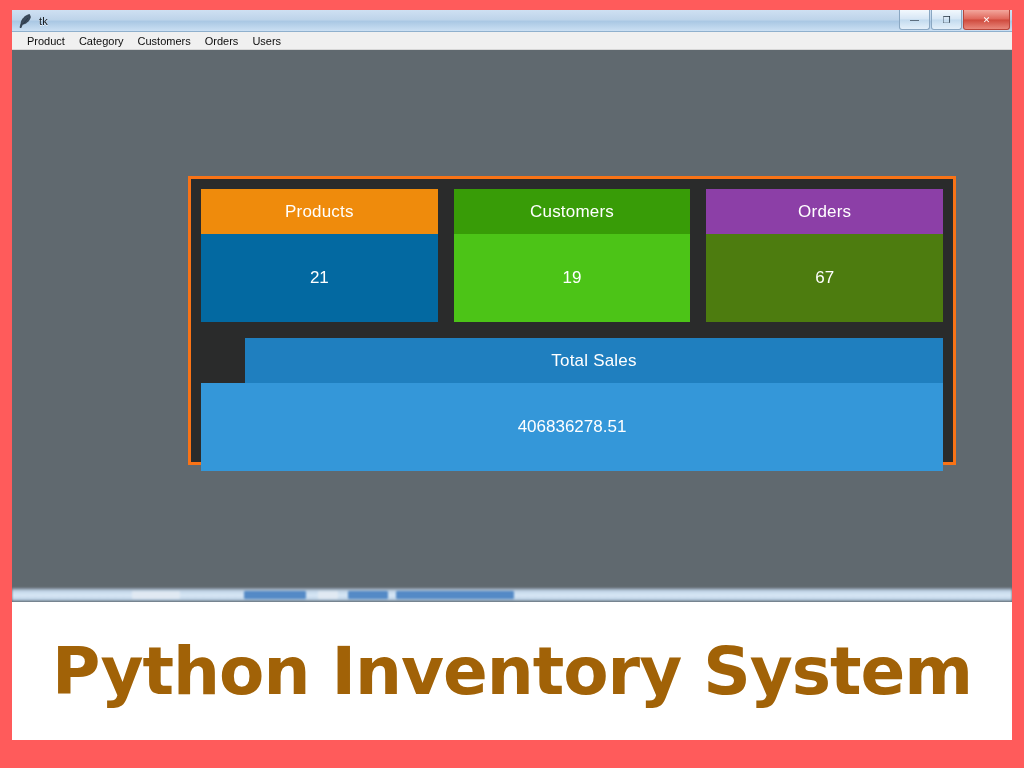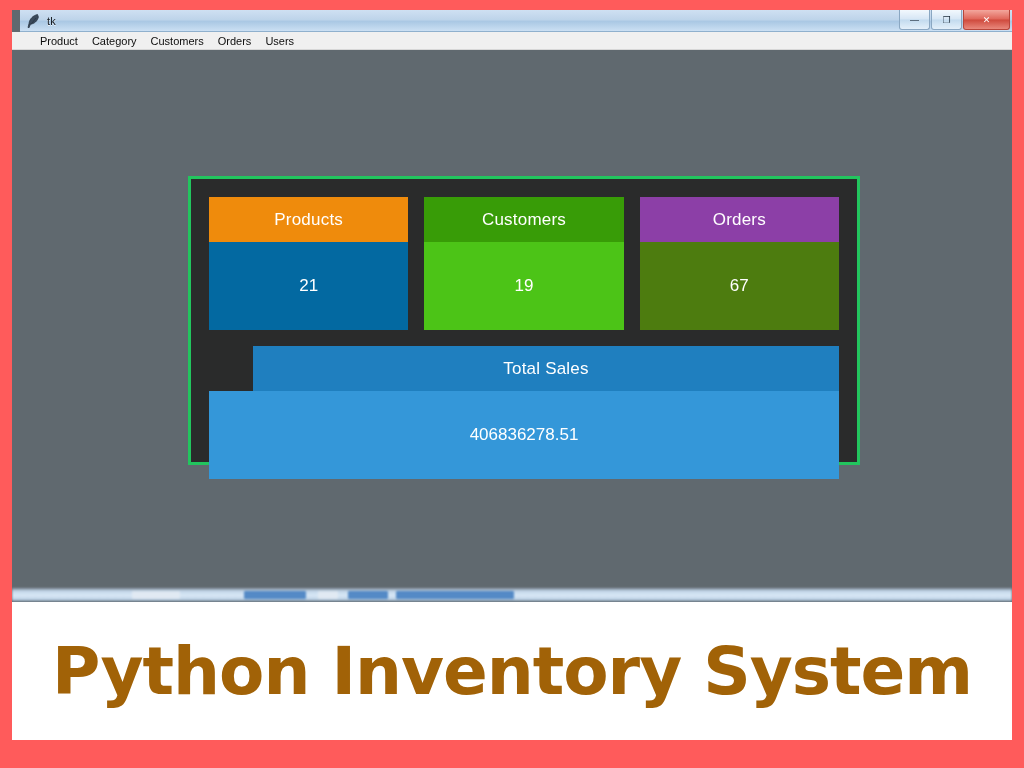--- a/index.html
+++ b/index.html
@@ -47,21 +47,20 @@
   
   .titlebar {
     position: relative;
     height: 22px;
     background: linear-gradient(180deg, #cfe0f2 0%, #bed4ea 45%, #aac8e4 55%, #cbe0f3 100%);
     border-bottom: 1px solid #8fb0cd;
     display: flex;
     align-items: center;
     padding-left: 6px;
     box-sizing: border-box;
-    margin-left: 8px;
   }
   .tk-icon {
     width: 14px;
     height: 16px;
     margin-right: 7px;
     position: relative;
     flex: 0 0 auto;
   }
   .titlebar-text {
     font-size: 11px;
@@ -102,21 +101,21 @@
   }
   .win-btn.close .glyph { color: #ffffff; }
 
   
   .menubar {
     height: 18px;
     background: #f0f0f0;
     border-bottom: 1px solid #d7d7d7;
     display: flex;
     align-items: center;
-    padding-left: 21px;
+    padding-left: 8px;
     box-sizing: border-box;
   }
   .menu-item {
     font-size: 11px;
     color: #0d0d0d;
     padding: 1px 7px;
     line-height: 14px;
     white-space: nowrap;
   }
 
@@ -125,26 +124,26 @@
     position: relative;
     height: 552px;
     background: #60696f;
   }
 
   
   .dashboard {
     position: absolute;
     left: 176px;
     top: 126px;
-    width: 672px;
+    width: 768px;
     height: 289px;
     background: #2a2b2b;
-    border: 3px solid #22c55e;
+    border: 3px solid #f97316;
     box-sizing: border-box;
-    padding: 18px;
+    padding: 10px;
   }
   .card-row {
     display: flex;
     gap: 16px;
     height: 133px;
   }
   .card {
     flex: 1 1 0;
     display: flex;
     flex-direction: column;

